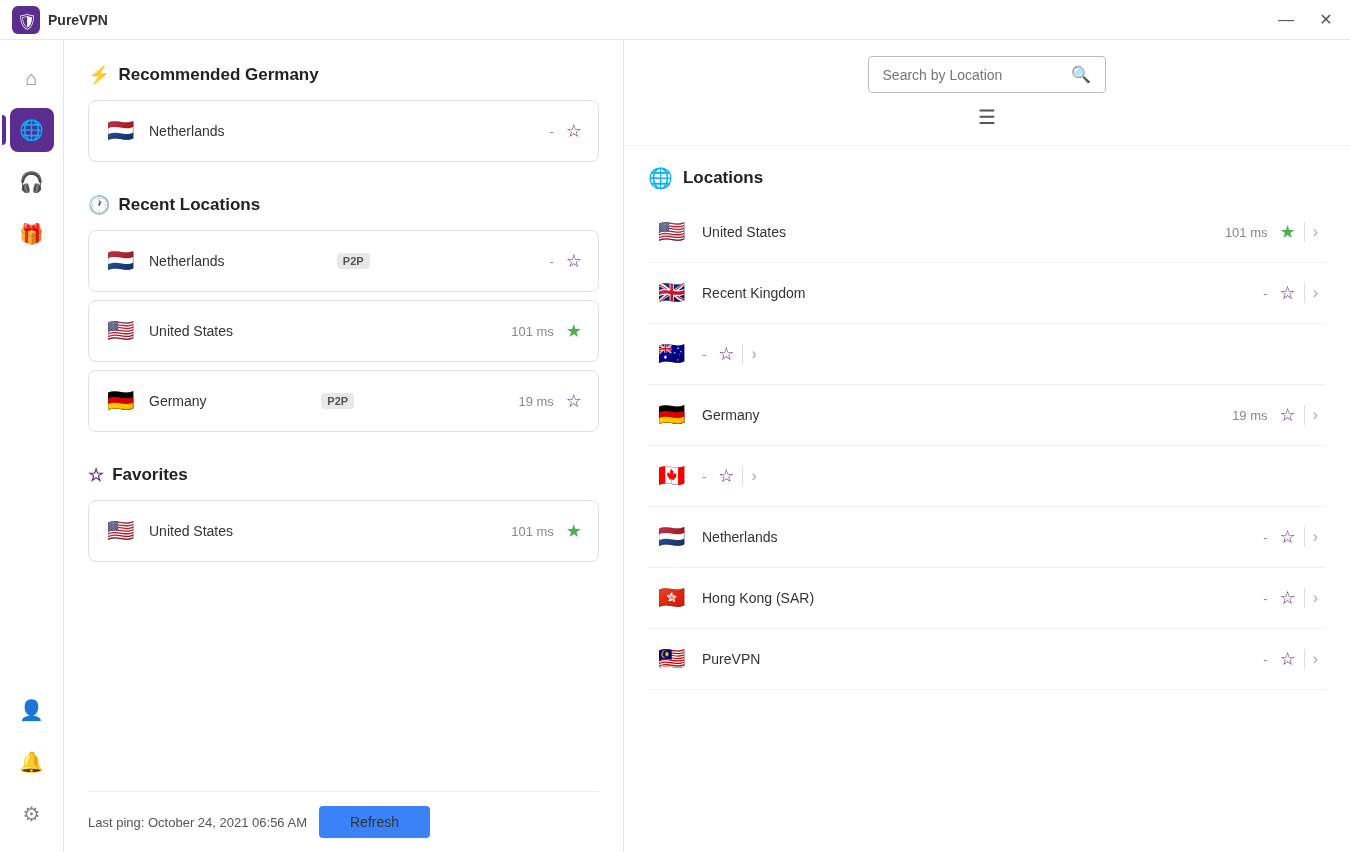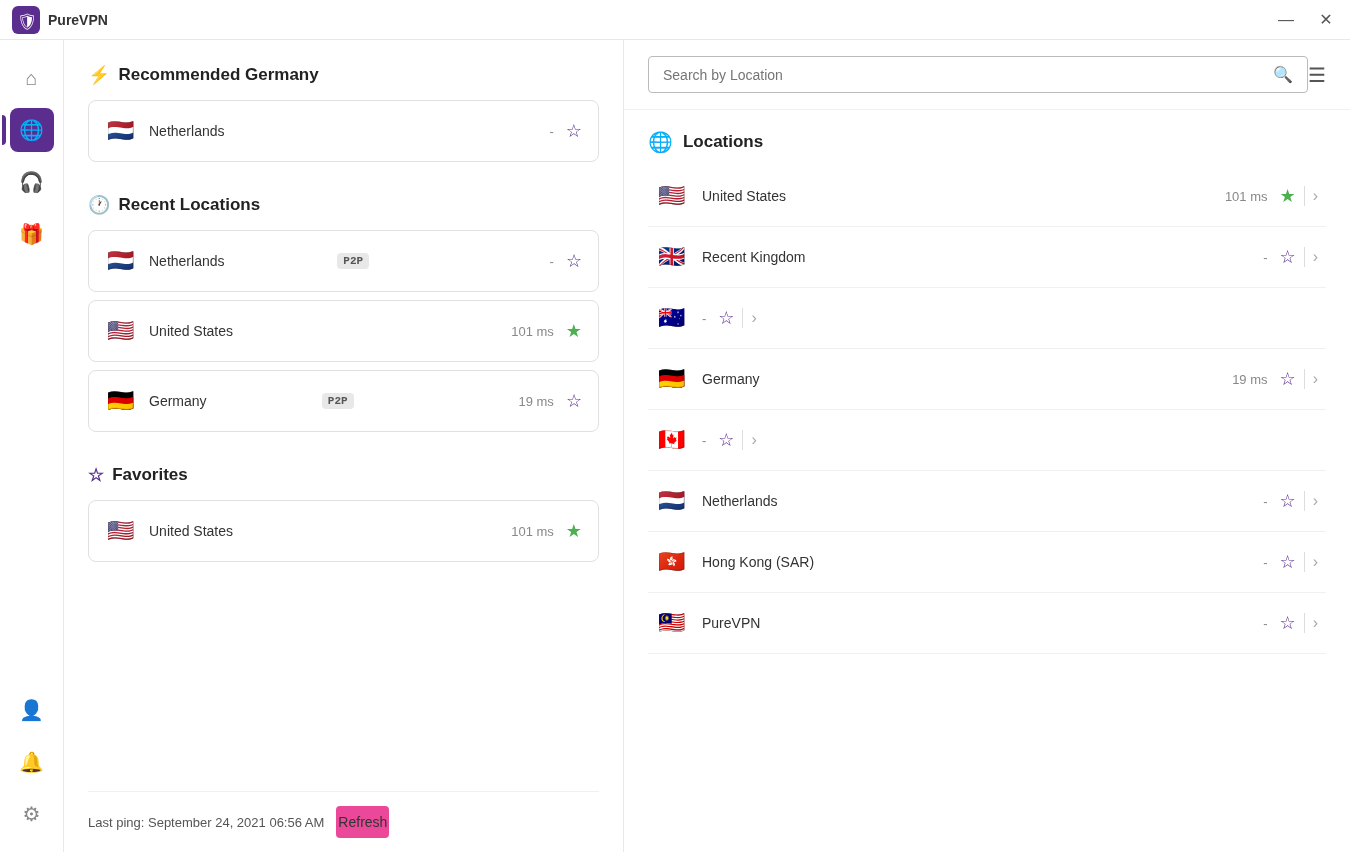--- a/index.html
+++ b/index.html
@@ -168,21 +168,20 @@
       flex: 1;
     }
     .tag {
       background: #e8e8e8;
       color: #555;
       font-size: 11px;
       font-weight: 600;
       border-radius: 4px;
       padding: 2px 6px;
       margin-left: 8px;
-      font-family: Liberation Mono, monospace;
     }
     .ping {
       font-size: 13px;
       color: #888;
       margin-right: 12px;
     }
     .star-btn {
       background: none;
       border: none;
       cursor: pointer;
@@ -207,45 +206,47 @@
       border-top: 1px solid #f0f0f0;
       position: sticky;
       bottom: 0;
       background: #fff;
     }
     .last-ping-text {
       font-size: 13px;
       color: #555;
     }
     .refresh-btn {
-      background: #ec4899;
+      background: #3b82f6;
       border: none;
       border-radius: 4px;
-      padding: 8px 2px;
+      padding: 8px 31px;
       font-size: 14px;
       font-weight: 500;
       color: #333;
       cursor: pointer;
       transition: background 0.1s;
     }
 
     
     .right-panel {
       flex: 1;
       background: #fff;
       display: flex;
       flex-direction: column;
       overflow: hidden;
     }
     .right-header {
       padding: 16px 24px;
       display: flex;
       align-items: center;
+      gap: 12px;
       border-bottom: 1px solid #f0f0f0;
       flex-shrink: 0;
+      flex-direction: column;
     }
     .search-box {
       flex: 1;
       display: flex;
       align-items: center;
       border: 1.5px solid #bbb;
       border-radius: 4px;
       padding: 8px 14px;
       background: #fff;
     }
@@ -423,21 +424,21 @@
         <span class="location-name">United States</span>
         <span style="flex:1"></span>
         <span class="ping">101 ms</span>
         <button class="star-btn filled">★</button>
       </div>
     </div>
 
     <div style="flex:1"></div>
 
     <div class="left-footer">
-      <span class="last-ping-text">Last ping: September 24, 2021 06:56 AM</span>
+      <span class="last-ping-text">Last ping: October 24, 2021 06:56 AM</span>
       <button class="refresh-btn">Refresh</button>
     </div>
   </div>
 
   <div class="right-panel">
 
     <div class="right-header">
       <div class="search-box">
         <input class="search-input" type="text" placeholder="Search by Location" style="">
         <span class="search-icon">🔍</span>

